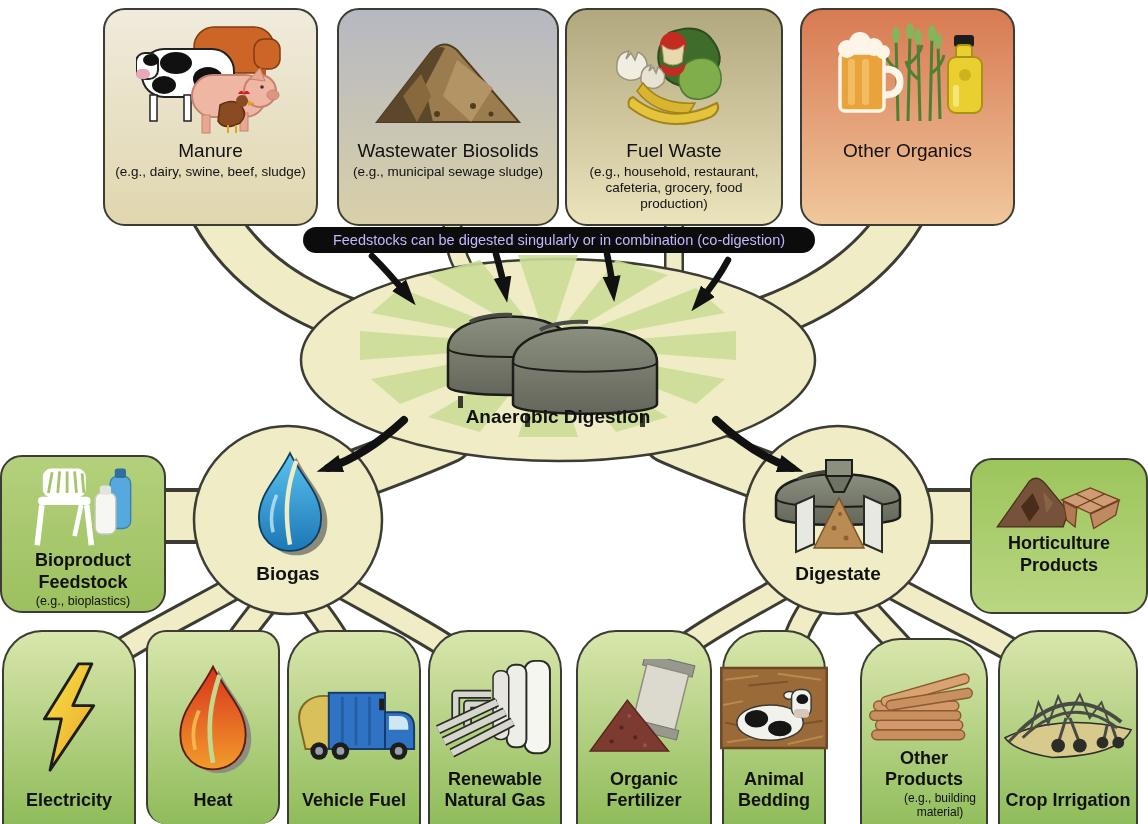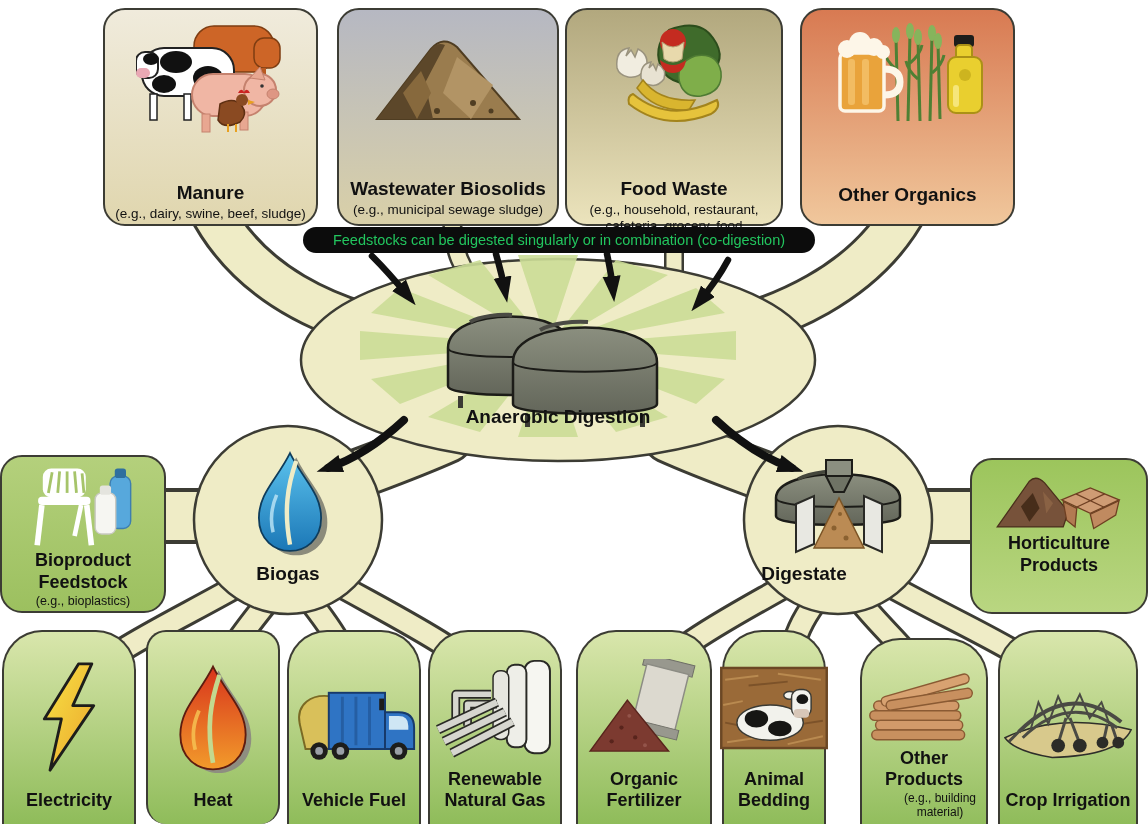--- a/index.html
+++ b/index.html
@@ -4,34 +4,34 @@
 <style>
   html,body{margin:0;padding:0;background:#fff;}
   .canvas{position:relative;width:1148px;height:824px;background:#fff;overflow:hidden;
           font-family:"Liberation Sans",sans-serif;color:#111;}
   .bg-svg{position:absolute;left:0;top:0;z-index:1;}
   
   .feedbox{position:absolute;top:8px;height:218px;border:2.5px solid #3c3c34;border-radius:22px;
            display:flex;flex-direction:column;align-items:center;text-align:center;z-index:2;
            box-sizing:border-box;padding:6px 8px;}
   .feedbox .ficon{height:124px;display:flex;align-items:center;justify-content:center;}
-  .feedbox .ftitle{font-size:19px;font-weight:700;line-height:22px;margin-top:44px;}
+  .feedbox .ftitle{font-size:19px;font-weight:400;line-height:22px;}
   .feedbox .fsub{font-size:13.5px;line-height:16px;margin-top:2px;}
   #fb1{left:103px;width:215px;background:linear-gradient(#f0ebdc,#e0d6ae);}
   #fb2{left:337px;width:222px;background:linear-gradient(#b6b8c2,#d9d0a8);}
   #fb3{left:565px;width:218px;background:linear-gradient(#b2a87e,#ebe3bc);}
   #fb4{left:800px;width:215px;background:linear-gradient(#d87a52,#f0c79c);}
   
   .banner{position:absolute;left:303px;top:227px;width:512px;height:26px;background:#0c0c0c;
-          border-radius:14px;color:#22c55e;font-size:14.5px;line-height:26px;text-align:center;z-index:3;}
+          border-radius:14px;color:#c4b5fd;font-size:14.5px;line-height:26px;text-align:center;z-index:3;}
   
   .floatlabel{position:absolute;font-weight:700;font-size:19px;text-align:center;z-index:2;}
   #lab-ad{left:408px;top:406px;width:300px;}
   #lab-biogas{left:238px;top:563px;width:100px;}
-  #lab-digestate{left:744px;top:563px;width:120px;}
+  #lab-digestate{left:778px;top:563px;width:120px;}
   .blob-icon{position:absolute;z-index:2;}
   #icon-biogas{left:250px;top:443px;}
   #icon-digestate{left:768px;top:452px;}
   
   .sidebox{position:absolute;border:2.5px solid #3c3c34;border-radius:22px;display:flex;
            flex-direction:column;align-items:center;text-align:center;z-index:2;box-sizing:border-box;padding:6px;}
   #bioproduct{left:0;top:455px;width:166px;height:158px;background:linear-gradient(#b4d07c,#9cc05f);}
   #horticulture{left:970px;top:458px;width:178px;height:156px;background:linear-gradient(#9cc55c,#b9d681);}
   .sidebox .sicon{display:flex;align-items:center;justify-content:center;}
   .sidebox .stitle{font-size:18px;font-weight:700;line-height:22px;}
@@ -210,21 +210,21 @@
         <path d="M96,40 q22,-4 26,16 q2,20 -20,24 q-18,2 -22,-16 q-2,-18 16,-24 z" fill="#7fae4a" stroke="#4e7a33" stroke-width="1.5"></path>
         <path d="M18,52 q-2,-18 12,-20 l-3,8 5,-6 4,7 3,-8 q12,6 8,20 q-8,10 -18,8 q-9,-2 -11,-9 z" fill="#f1ede0" stroke="#9a937e" stroke-width="1.5"></path>
         <path d="M42,62 q-1,-14 10,-16 l-2,6 4,-4 3,6 2,-6 q9,5 6,15 q-6,8 -14,6 q-7,-1 -9,-7 z" fill="#e8e2d2" stroke="#9a937e" stroke-width="1.5"></path>
         <circle cx="74" cy="26" r="13" fill="#c42b20"></circle>
         <path d="M63,26 q11,10 22,0 l-2,17 q-9,6 -18,0 z" fill="#e8d9ac" stroke="#b5a478" stroke-width="1"></path>
         <path d="M61,44 q13,10 26,0 q-2,13 -13,13 q-11,0 -13,-13 z" fill="#c42b20"></path>
         <path d="M44,64 Q60,86 96,84 L90,94 Q56,96 38,72 Z" fill="#d9b52f" stroke="#a3841c" stroke-width="1.5"></path>
         <path d="M34,78 Q70,108 118,84 Q122,92 112,98 Q66,116 30,88 Q28,80 34,78 Z" fill="#e6c33c" stroke="#a3841c" stroke-width="2"></path>
       </svg>
     </div>
-    <div class="ftitle">Food Waste</div>
+    <div class="ftitle">Fuel Waste</div>
     <div class="fsub">(e.g., household, restaurant, cafeteria, grocery, food production)</div>
   </div>
 
   <div class="feedbox" id="fb4">
     <div class="ficon">
       <svg width="152" height="118" viewBox="0 0 152 118">
         <g stroke="#4e8034" stroke-width="3" fill="none">
           <path d="M66,102 L64,18"></path>
             <path d="M76,102 L78,14"></path>
             <path d="M88,102 L86,20"></path>

